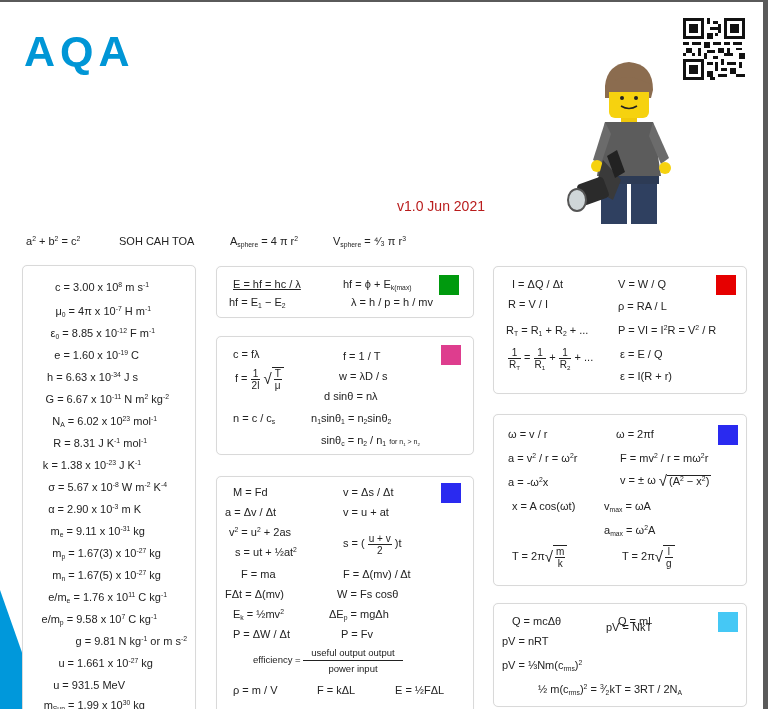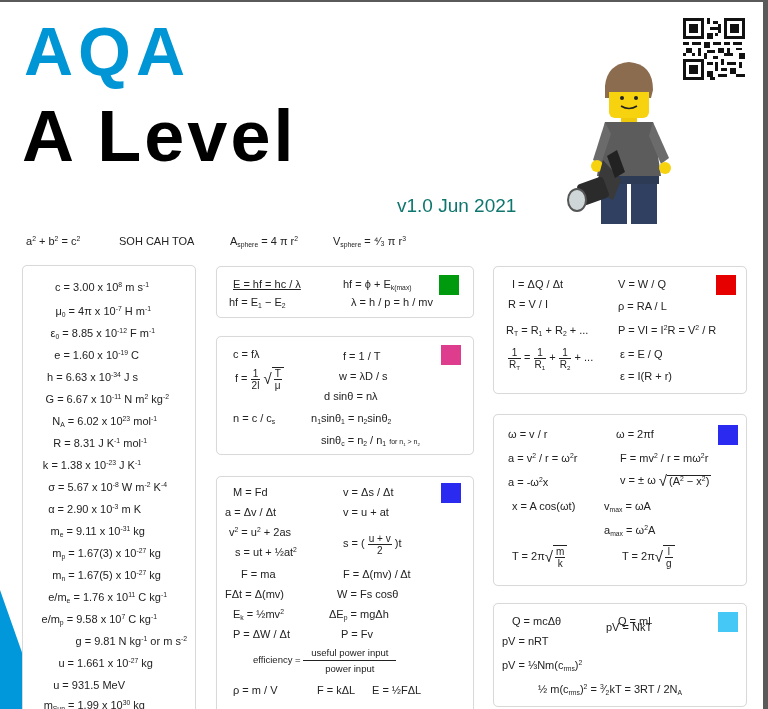--- a/index.html
+++ b/index.html
@@ -11,33 +11,33 @@
   .page {
     position:absolute; left:0; top:2px; width:763px; height:707px;
     background:#ffffff; overflow:hidden;
   }
   .blue-shape {
     position:absolute; left:0; top:588px; width:22px; height:130px;
     background:#0098db;
     clip-path: polygon(0 0, 100% 48%, 100% 100%, 0 100%);
   }
   .title-aqa {
-    position:absolute; left:24px; top:16px; font-size:68px; font-weight:bold;
+    position:absolute; left:24px; top:16px; font-size:43px; font-weight:bold;
     color:#0096d6; letter-spacing:5px; line-height:66px;
   }
   .title-alevel {
     position:absolute; left:22px; top:96px; font-size:72px; font-weight:bold;
     color:#000; letter-spacing:3px; line-height:76px;
   }
   .title-dat {
     position:absolute; left:22px; top:176px; font-size:37px; font-weight:bold;
     color:#000; line-height:44px; letter-spacing:0.5px;
   }
   .title-ver {
-    position:absolute; left:397px; top:194px; font-size:19px; color:#0f766e; line-height:20px;
+    position:absolute; left:397px; top:194px; font-size:14px; color:#b91c1c; line-height:20px;
   }
   .quick {
     position:absolute; top:232px; font-size:11px; color:#222; line-height:14px; white-space:nowrap;
   }
   sub { font-size:0.62em; vertical-align:-0.35em; line-height:0; }
   sup { font-size:0.62em; vertical-align:0.55em; line-height:0; }
   .qr {
     position:absolute; left:683px; top:16px; width:62px; height:62px;
   }
   .minifig { position:absolute; left:565px; top:58px; width:128px; height:172px; }
@@ -55,21 +55,20 @@
   .frac .d { display:block; padding:0 1px; }
   .sqrt { display:inline-block; vertical-align:middle; border-top:1px solid #222; padding:0 2px; line-height:11px; text-align:center; }
   .rad { font-size:15px; vertical-align:middle; }
 </style>
 </head>
 <body>
 
 <div class="page">
 
   <div class="title-aqa">AQA</div>
-  <div class="title-alevel">A Level</div>
   <div class="title-ver">v1.0 Jun 2021</div>
 
   <div class="quick" style="left:26px;">a<sup>2</sup> + b<sup>2</sup> = c<sup>2</sup></div>
   <div class="quick" style="left:119px;">SOH CAH TOA</div>
   <div class="quick" style="left:230px;">A<sub>sphere</sub> = 4 π r<sup>2</sup></div>
   <div class="quick" style="left:333px;">V<sub>sphere</sub> = ⁴⁄₃ π r<sup>3</sup></div>
 
   <svg class="qr" viewBox="0 0 21 21" shape-rendering="crispEdges">
     <rect width="21" height="21" fill="#fff"></rect>
     <g fill="#111">
@@ -198,24 +197,24 @@
     <div class="f" style="left:126px; top:56px;">s = ( <span class="frac fs"><span class="n">u + v</span><span class="d">2</span></span> )t</div>
     <div class="f" style="left:18px; top:68px;">s = ut + ½at<sup>2</sup></div>
     <div class="f" style="left:24px; top:90px;">F = ma</div>
     <div class="f" style="left:126px; top:90px;">F = Δ(mv) / Δt</div>
     <div class="f" style="left:8px; top:110px;">FΔt = Δ(mv)</div>
     <div class="f" style="left:120px; top:110px;">W = Fs cosθ</div>
     <div class="f" style="left:16px; top:130px;">E<sub>k</sub> = ½mv<sup>2</sup></div>
     <div class="f" style="left:112px; top:130px;">ΔE<sub>p</sub> = mgΔh</div>
     <div class="f" style="left:16px; top:150px;">P = ΔW / Δt</div>
     <div class="f" style="left:124px; top:150px;">P = Fv</div>
-    <div class="f" style="left:36px; top:168px; font-size:9.5px;">efficiency = <span class="frac" style="line-height:15px;"><span class="n" style="padding:0 8px;">useful power input</span><span class="d">power input</span></span></div>
+    <div class="f" style="left:36px; top:168px; font-size:9.5px;">efficiency = <span class="frac" style="line-height:15px;"><span class="n" style="padding:0 8px;">useful output output</span><span class="d">power input</span></span></div>
     <div class="f" style="left:16px; top:206px;">ρ = m / V</div>
     <div class="f" style="left:100px; top:206px;">F = kΔL</div>
-    <div class="f" style="left:155px; top:206px;">E = ½FΔL</div>
+    <div class="f" style="left:178px; top:206px;">E = ½FΔL</div>
   </div>
 
   <div class="box" style="left:493px; top:264px; width:252px; height:126px;">
     <div class="swatch" style="left: 222px; top: 8px; background: rgb(230, 0, 0);"></div>
     <div class="f" style="left:18px; top:10px;">I = ΔQ / Δt</div>
     <div class="f" style="left:124px; top:10px;">V = W / Q</div>
     <div class="f" style="left:14px; top:30px;">R = V / I</div>
     <div class="f" style="left:124px; top:32px;">ρ = RA / L</div>
     <div class="f" style="left:12px; top:56px;">R<sub>T</sub> = R<sub>1</sub> + R<sub>2</sub> + ...</div>
     <div class="f" style="left:124px; top:56px;">P = VI = I<sup>2</sup>R = V<sup>2</sup> / R</div>

